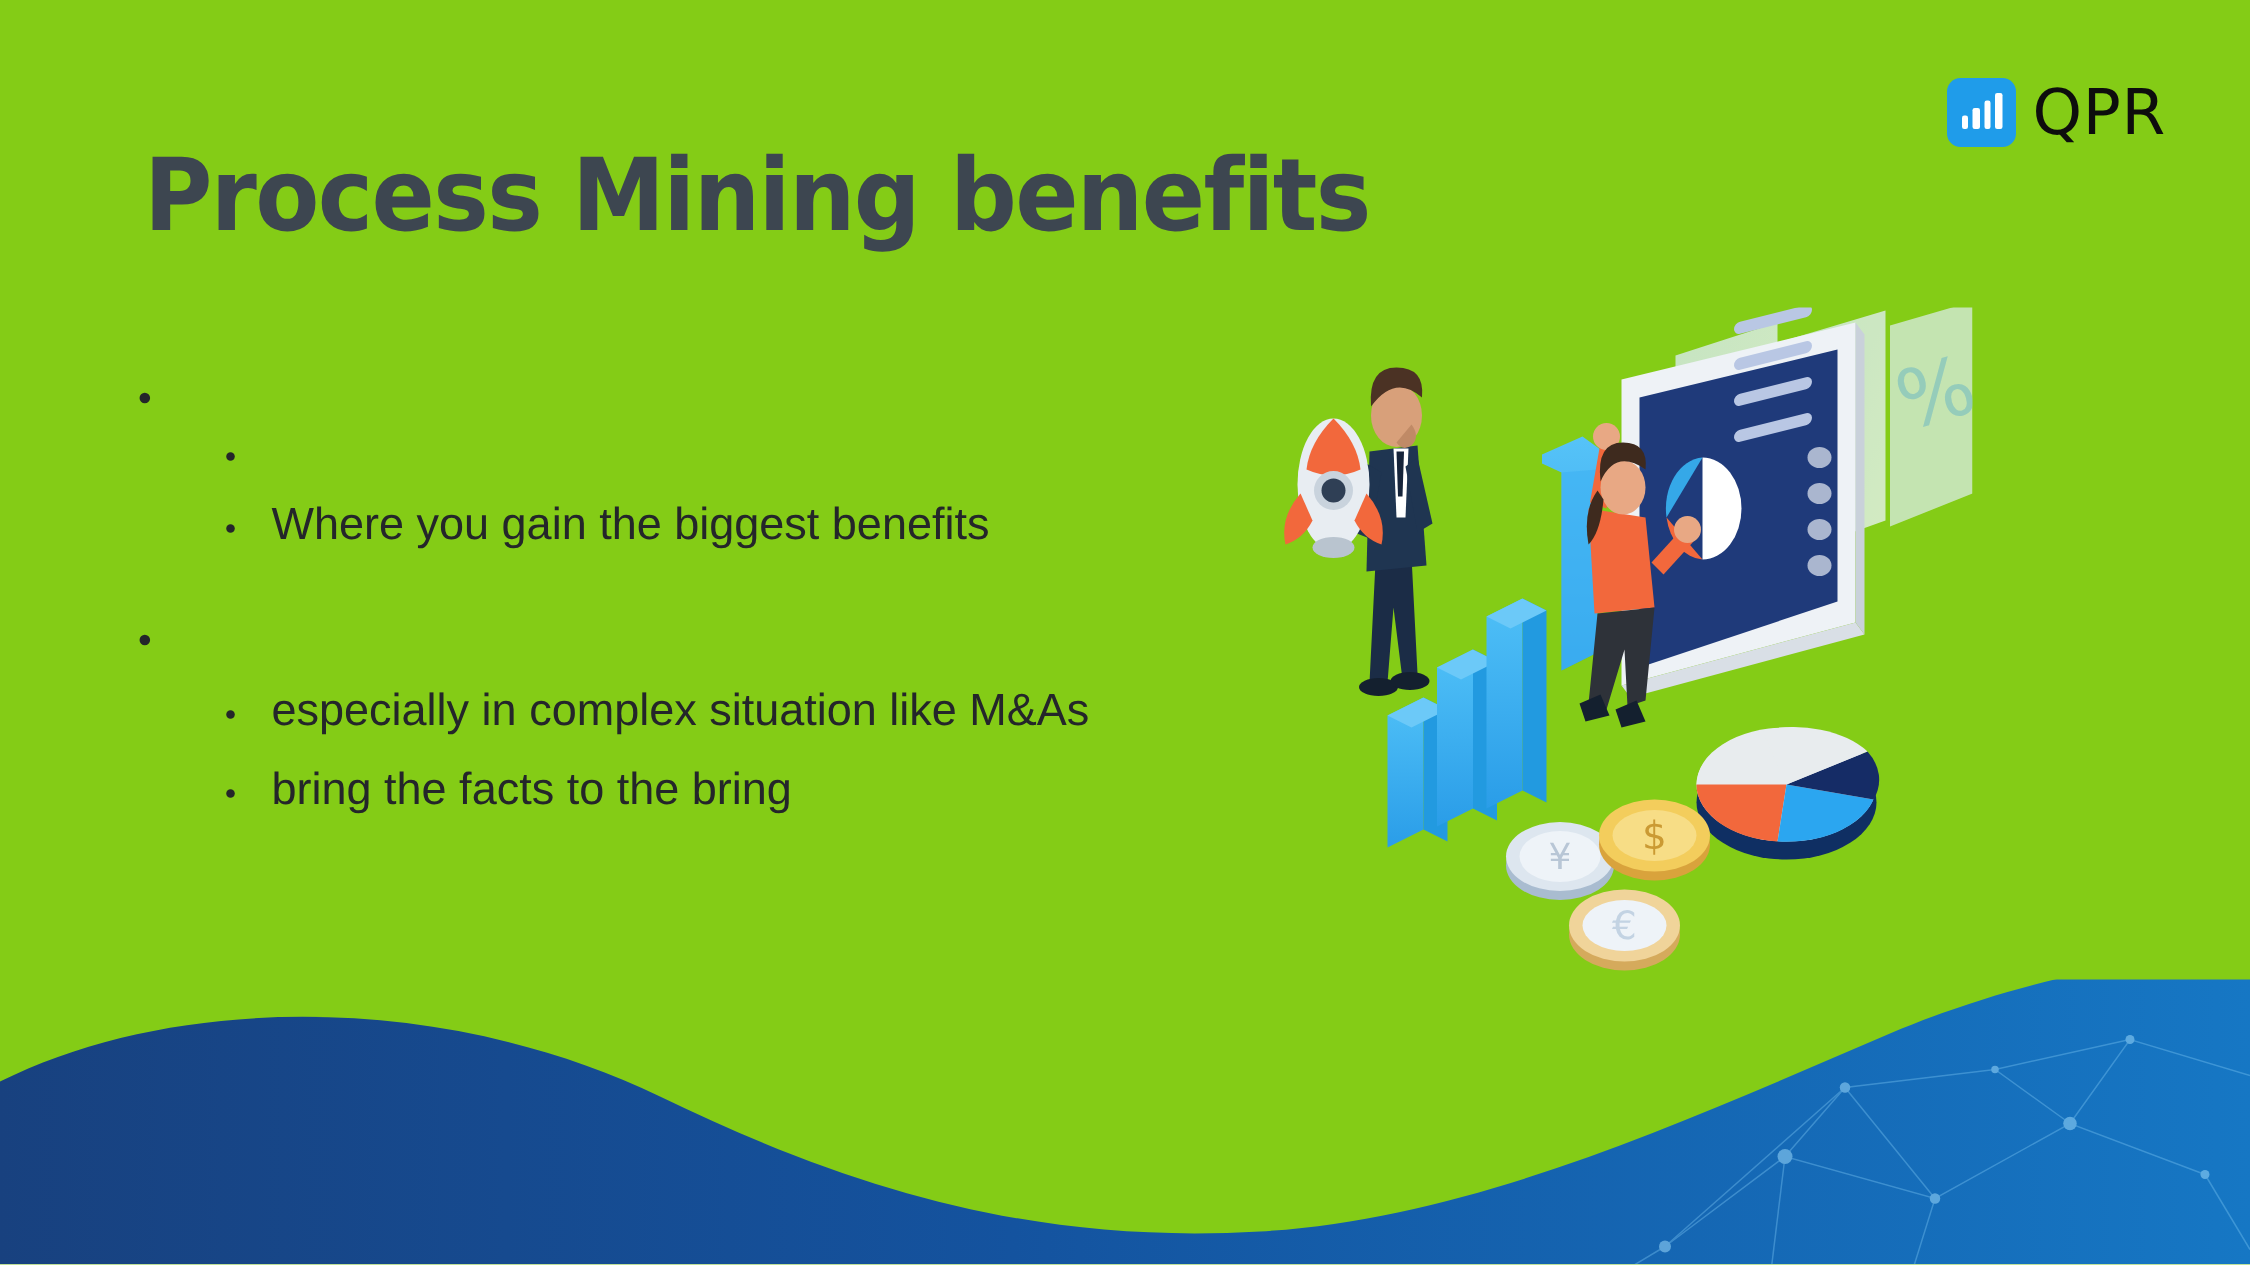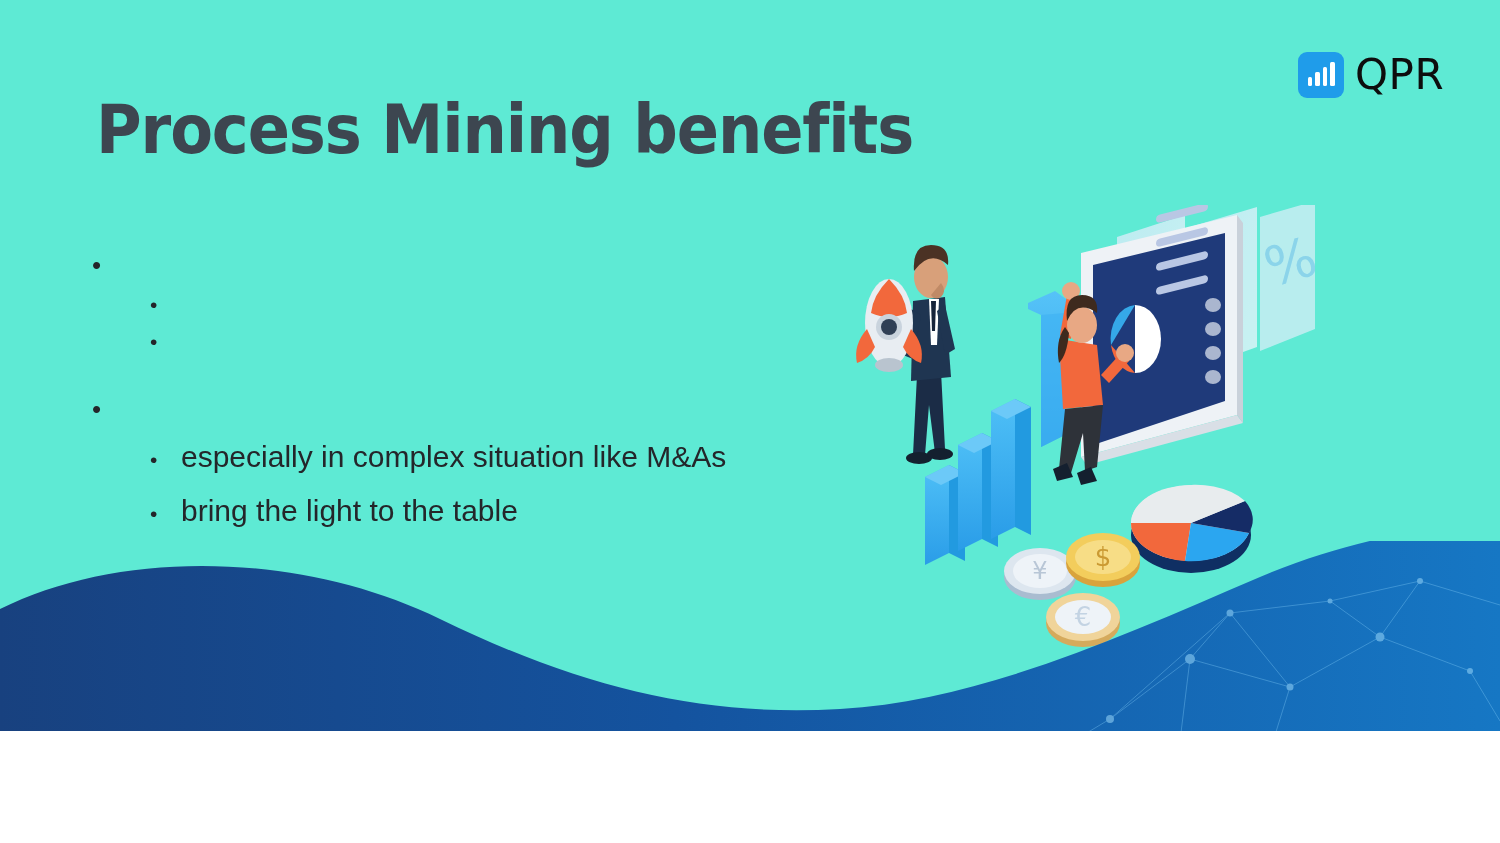--- a/index.html
+++ b/index.html
@@ -3,22 +3,22 @@
 <meta charset="utf-8">
 <style>
   html, body {
     margin: 0;
     padding: 0;
     background: #ffffff;
   }
   #slide {
     position: relative;
     width: 1500px;
-    height: 731px;
-    background: #5eead4;
+    height: 843px;
+    background: #84cc16;
     overflow: hidden;
     font-family: "Liberation Sans", sans-serif;
   }
 
   
   #logo {
     position: absolute;
     top: 52px;
     left: 1298px;
     display: flex;
@@ -156,34 +156,35 @@
 
     <div class="group">
       <div class="lvl1">
         <span class="dot">•</span>
       </div>
       <div class="lvl2">
         <span class="dot">•</span>
       </div>
       <div class="lvl2">
         <span class="dot">•</span>
+        <span class="btext">Where you gain the biggest benefits</span>
       </div>
     </div>
 
     <div class="group" style="margin-top:44px;">
       <div class="lvl1">
         <span class="dot">•</span>
       </div>
       <div class="lvl2">
         <span class="dot">•</span>
         <span class="btext">especially in complex situation like M&amp;As</span>
       </div>
       <div class="lvl2">
         <span class="dot">•</span>
-        <span class="btext">bring the light to the table</span>
+        <span class="btext">bring the facts to the bring</span>
       </div>
     </div>
 
   </div>
 
   <svg id="illustration" viewBox="0 0 470 470">
     <defs>
       <linearGradient id="barGrad" x1="0" y1="0" x2="0" y2="1">
         <stop offset="0%" stop-color="#4fc0f7"></stop>
         <stop offset="100%" stop-color="#2a9de8"></stop>

